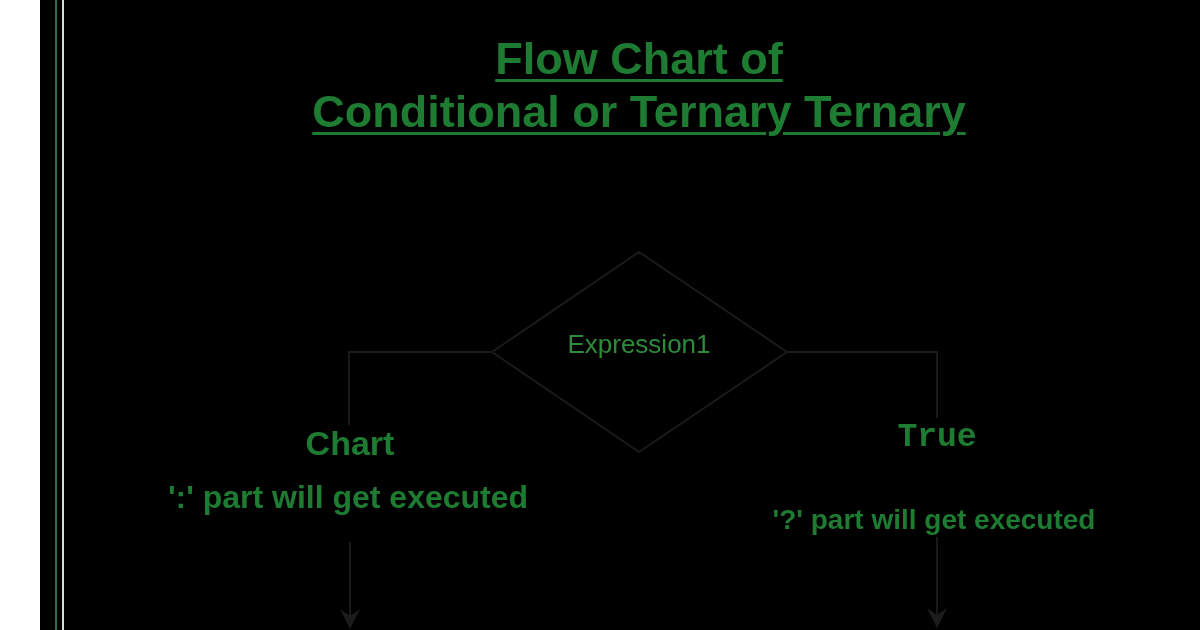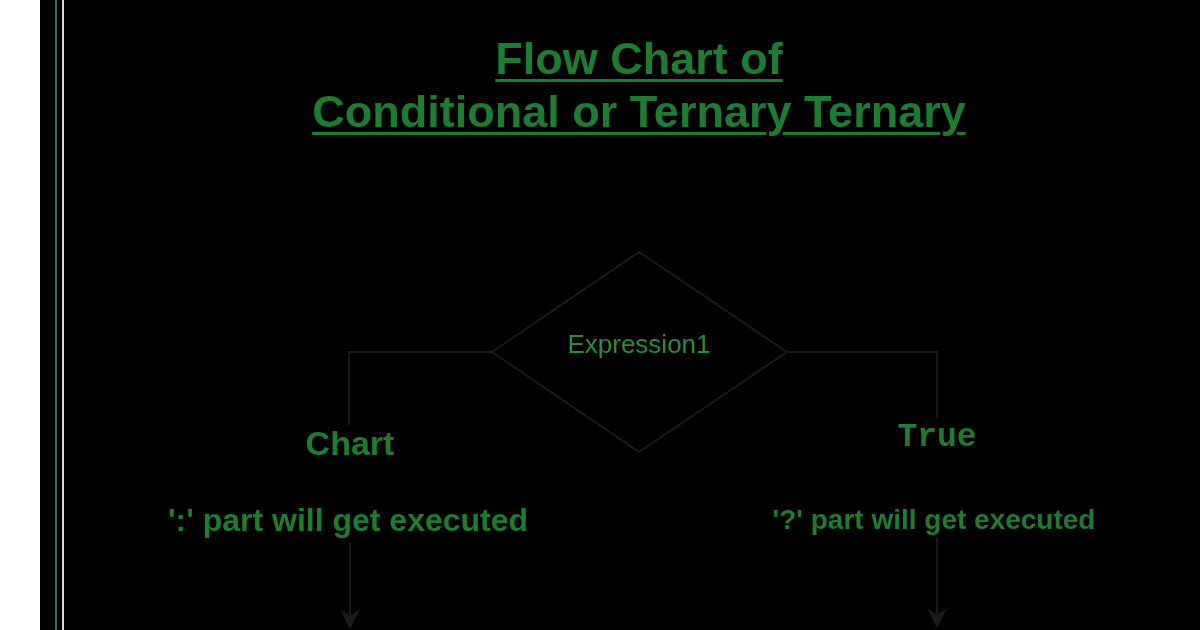--- a/index.html
+++ b/index.html
@@ -67,21 +67,21 @@
   }
   .false-label{
     left:210px;top:423px;width:200px;
     font-size:34px;line-height:40px;
   }
   .true-label{
     left:797px;top:419px;width:200px;
     font-size:33px;line-height:38px;font-family:Liberation Mono, monospace;
   }
   .false-desc{
-    left:108px;top:501px;width:400px;
+    left:108px;top:478px;width:400px;
     font-size:32px;line-height:38px;
   }
   .true-desc{
     left:694px;top:501px;width:400px;
     font-size:28px;line-height:38px;
   }
 </style>
 </head>
 <body>
 

